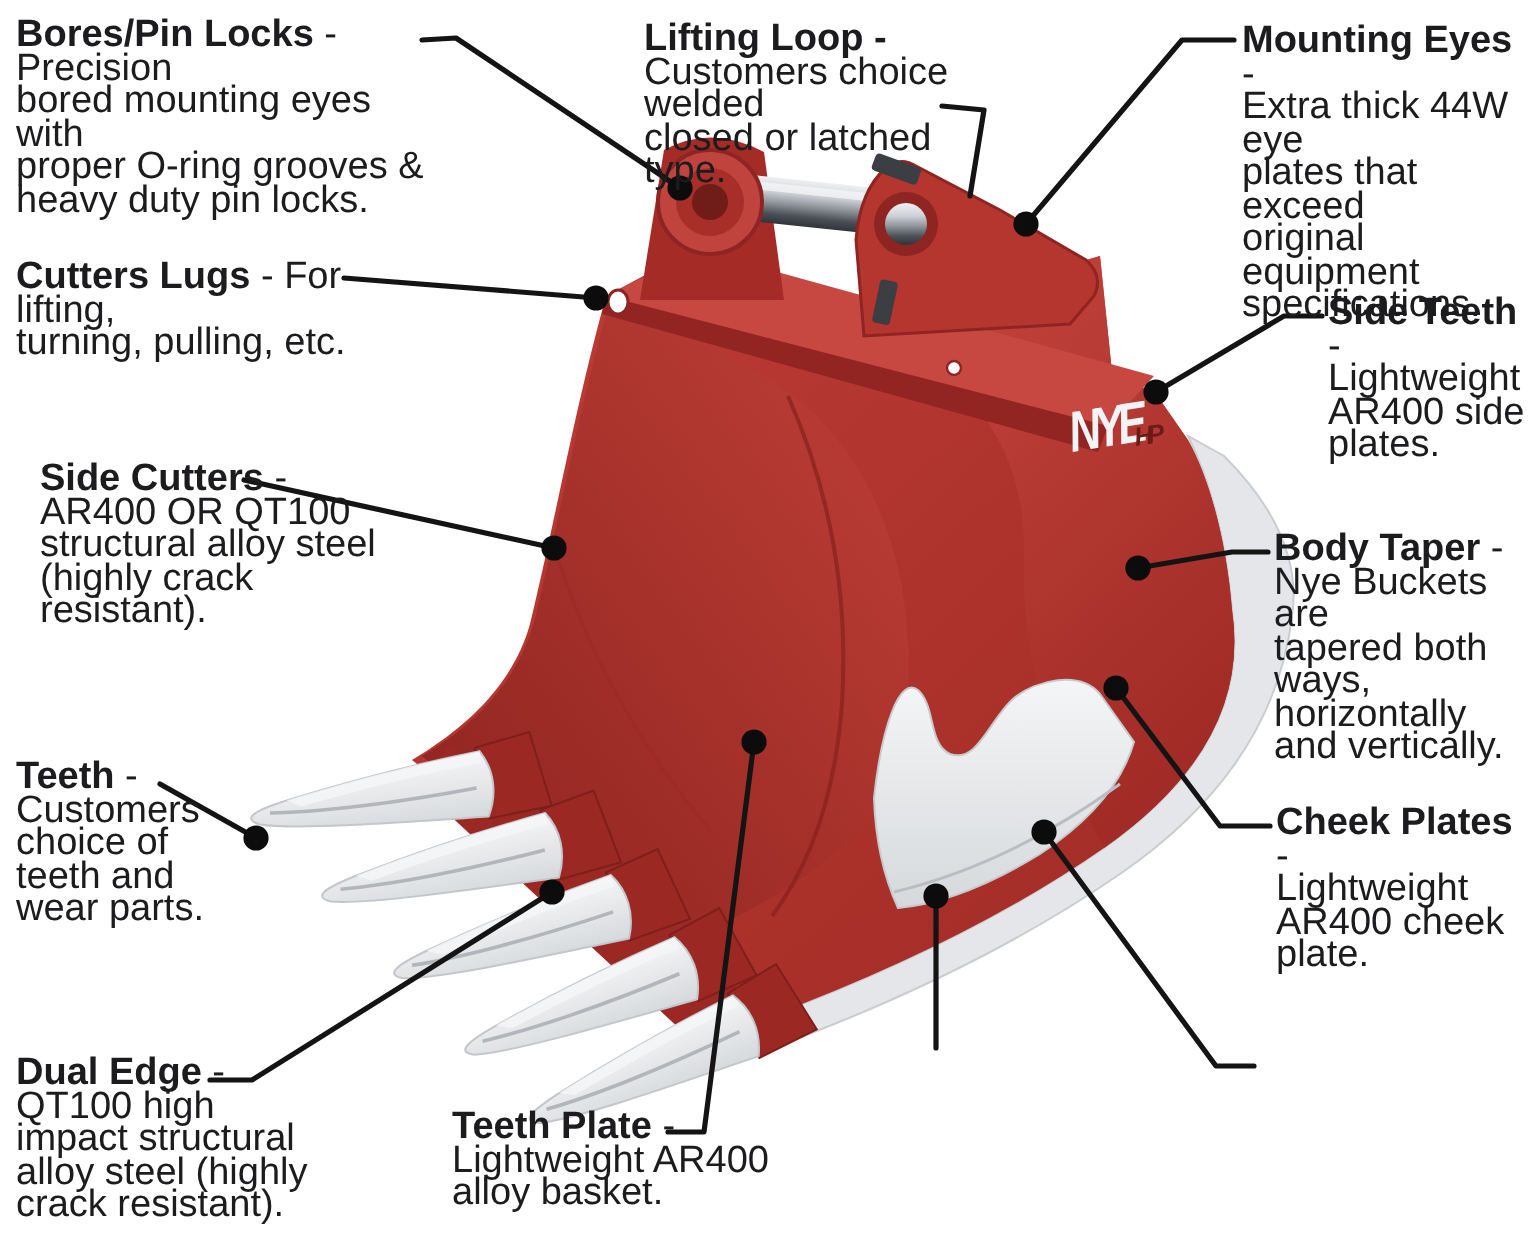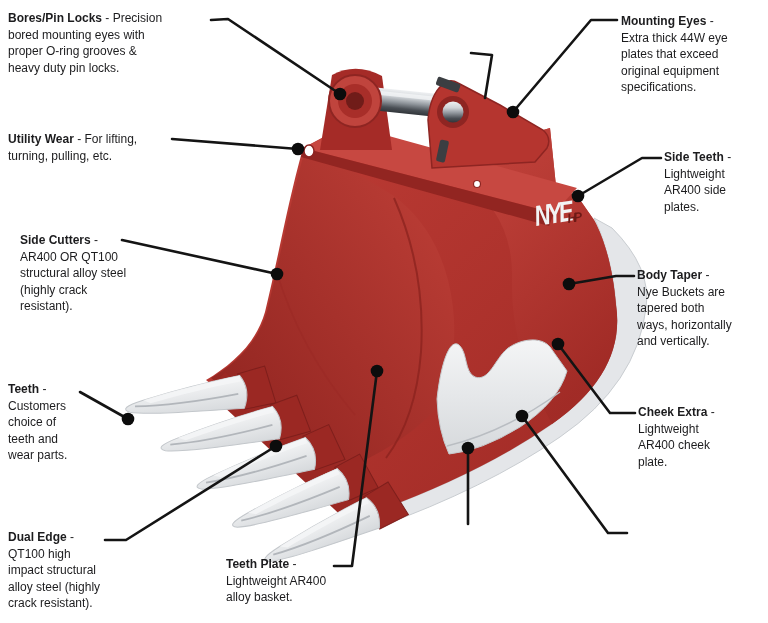--- a/index.html
+++ b/index.html
@@ -2,21 +2,21 @@
 <html><head>
 <meta charset="utf-8">
 <style>
   html,body{margin:0;padding:0;background:#ffffff;}
   .stage{
     position:relative;width:768px;height:623px;background:#ffffff;
     font-family:"Liberation Sans", sans-serif;overflow:hidden;
   }
   .stage svg.art{position:absolute;left:0;top:0;}
   .callout{
-    position:absolute;font-size:12px;line-height:16.5px;color:#1c1c1e;
+    position:absolute;font-size:19px;line-height:16.5px;color:#1c1c1e;
     white-space:pre-line;
   }
   .callout b{font-weight:bold;}
   .logo-brand{
     font-family:"Liberation Sans", sans-serif;font-weight:900;font-style:italic;
     letter-spacing:-3px;
   }
 </style>
 </head>
 <body>
@@ -156,28 +156,31 @@
           <circle cx="522" cy="416" r="6.3" fill="#0c0c0c" stroke="none"></circle>
       </g>
     </g>
   </svg>
 
   <div class="callout" style="left:8px;top:10px;width:210px"><b>Bores/Pin Locks</b><span> - Precision
 bored mounting eyes with
 proper O-ring grooves &amp;
 heavy duty pin locks.</span></div>
 
+  <div class="callout" style="left:322px;top:12px;width:190px"><b>Lifting Loop -</b><span>
+Customers choice welded
+closed or latched type.</span></div>
 
   <div class="callout" style="left:621px;top:13px;width:145px"><b>Mounting Eyes</b><span> -
 Extra thick 44W eye
 plates that exceed
 original equipment
 specifications.</span></div>
 
-  <div class="callout" style="left:8px;top:131px;width:180px"><b>Utility Wear</b><span> - For lifting,
+  <div class="callout" style="left:8px;top:131px;width:180px"><b>Cutters Lugs</b><span> - For lifting,
 turning, pulling, etc.</span></div>
 
   <div class="callout" style="left:20px;top:232px;width:175px"><b>Side Cutters</b><span> -
 AR400 OR QT100
 structural alloy steel
 (highly crack
 resistant).</span></div>
 
   <div class="callout" style="left:664px;top:149px;width:100px"><b>Side Teeth</b><span> -
 Lightweight
@@ -189,21 +192,21 @@
 tapered both
 ways, horizontally
 and vertically.</span></div>
 
   <div class="callout" style="left:8px;top:381px;width:95px"><b>Teeth</b><span> -
 Customers
 choice of
 teeth and
 wear parts.</span></div>
 
-  <div class="callout" style="left:638px;top:404px;width:128px"><b>Cheek Extra</b><span> -
+  <div class="callout" style="left:638px;top:404px;width:128px"><b>Cheek Plates</b><span> -
 Lightweight
 AR400 cheek
 plate.</span></div>
 
   <div class="callout" style="left:8px;top:529px;width:150px"><b>Dual Edge</b><span> -
 QT100 high
 impact structural
 alloy steel (highly
 crack resistant).</span></div>
 

